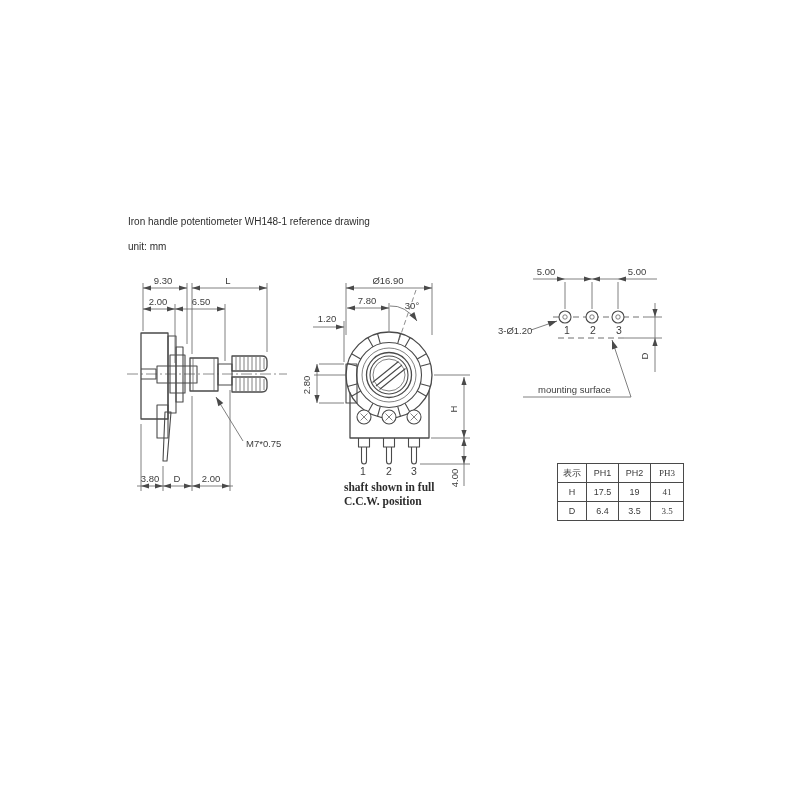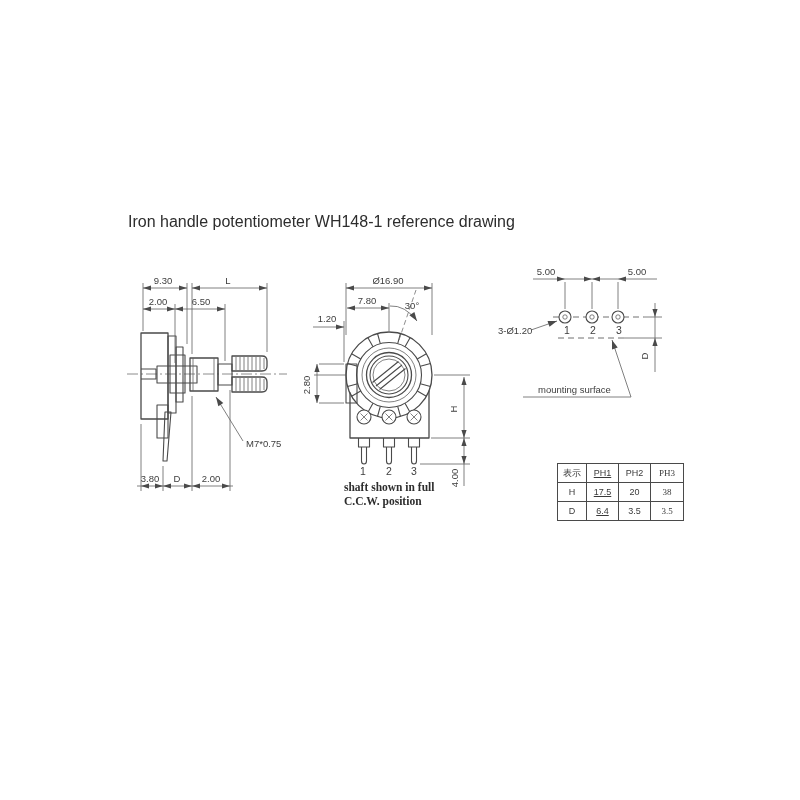--- a/index.html
+++ b/index.html
@@ -2,21 +2,21 @@
 <html><head>
 <meta charset="utf-8">
 <style>
   html,body{margin:0;padding:0;}
   body{
     width:800px;height:800px;background:#ffffff;position:relative;overflow:hidden;
     font-family:"Liberation Sans",sans-serif;
   }
   .title-block{
     position:absolute;left:128px;top:209px;width:480px;
-    font-size:16px;line-height:25px;color:#2d2d2d;
+    font-size:10px;line-height:25px;color:#2d2d2d;
   }
   .drawing{position:absolute;left:0;top:0;}
   
   .ol{fill:none;stroke:#4a4a4a;stroke-width:1.3;stroke-linejoin:round;stroke-linecap:round;}
   .ol2{fill:none;stroke:#4a4a4a;stroke-width:1.1;stroke-linejoin:round;}
   .thin{fill:none;stroke:#606060;stroke-width:0.8;}
   .cl{fill:none;stroke:#707070;stroke-width:0.8;stroke-dasharray:11 3 2 3;}
   .dash{fill:none;stroke:#606060;stroke-width:0.9;stroke-dasharray:6 4;}
   .dash2{fill:none;stroke:#707070;stroke-width:0.8;stroke-dasharray:5 3;}
   .arr{fill:#4a4a4a;stroke:none;}
@@ -27,29 +27,30 @@
   
   .spec-table{
     position:absolute;left:557px;top:463px;border-collapse:collapse;
     font-size:9px;color:#3a3a3a;
   }
   .spec-table td{
     border:1.2px solid #4a4a4a;text-align:center;vertical-align:middle;
     padding:0;height:18px;
   }
   .spec-table td.c0{width:28px;}
-  .spec-table td.c1{width:31px;text-decoration:underline;}
+  .spec-table td.c1{width:31px;}
   .spec-table td.c2{width:31px;}
   .spec-table td.c3{width:32px;font-family:Liberation Serif, serif;}
 </style>
 </head>
 <body>
 
 <div class="title-block">
   <div>Iron handle potentiometer WH148-1 reference drawing</div>
+  <div>unit: mm</div>
 </div>
 
 <svg class="drawing" width="800" height="800" viewBox="0 0 800 800" xmlns="http://www.w3.org/2000/svg">
 
   <g>
 
     <path class="cl" d="M127 374 H287"></path>
 
     <rect class="ol" x="141" y="333" width="27" height="86"></rect>
     <path class="ol2" d="M141 369 H156 V379 H141"></path>
@@ -215,22 +216,22 @@
   <tbody>
       <tr>
     <td class="c0">表示</td>
     <td class="c1">PH1</td>
     <td class="c2">PH2</td>
     <td class="c3">PH3</td>
   </tr>
   <tr>
     <td class="c0">H</td>
     <td class="c1">17.5</td>
-    <td class="c2">20</td>
-    <td class="c3">38</td>
+    <td class="c2">19</td>
+    <td class="c3">41</td>
   </tr>
   <tr>
     <td class="c0">D</td>
     <td class="c1">6.4</td>
     <td class="c2">3.5</td>
     <td class="c3">3.5</td>
   </tr>
 </tbody>
   </table>
 

